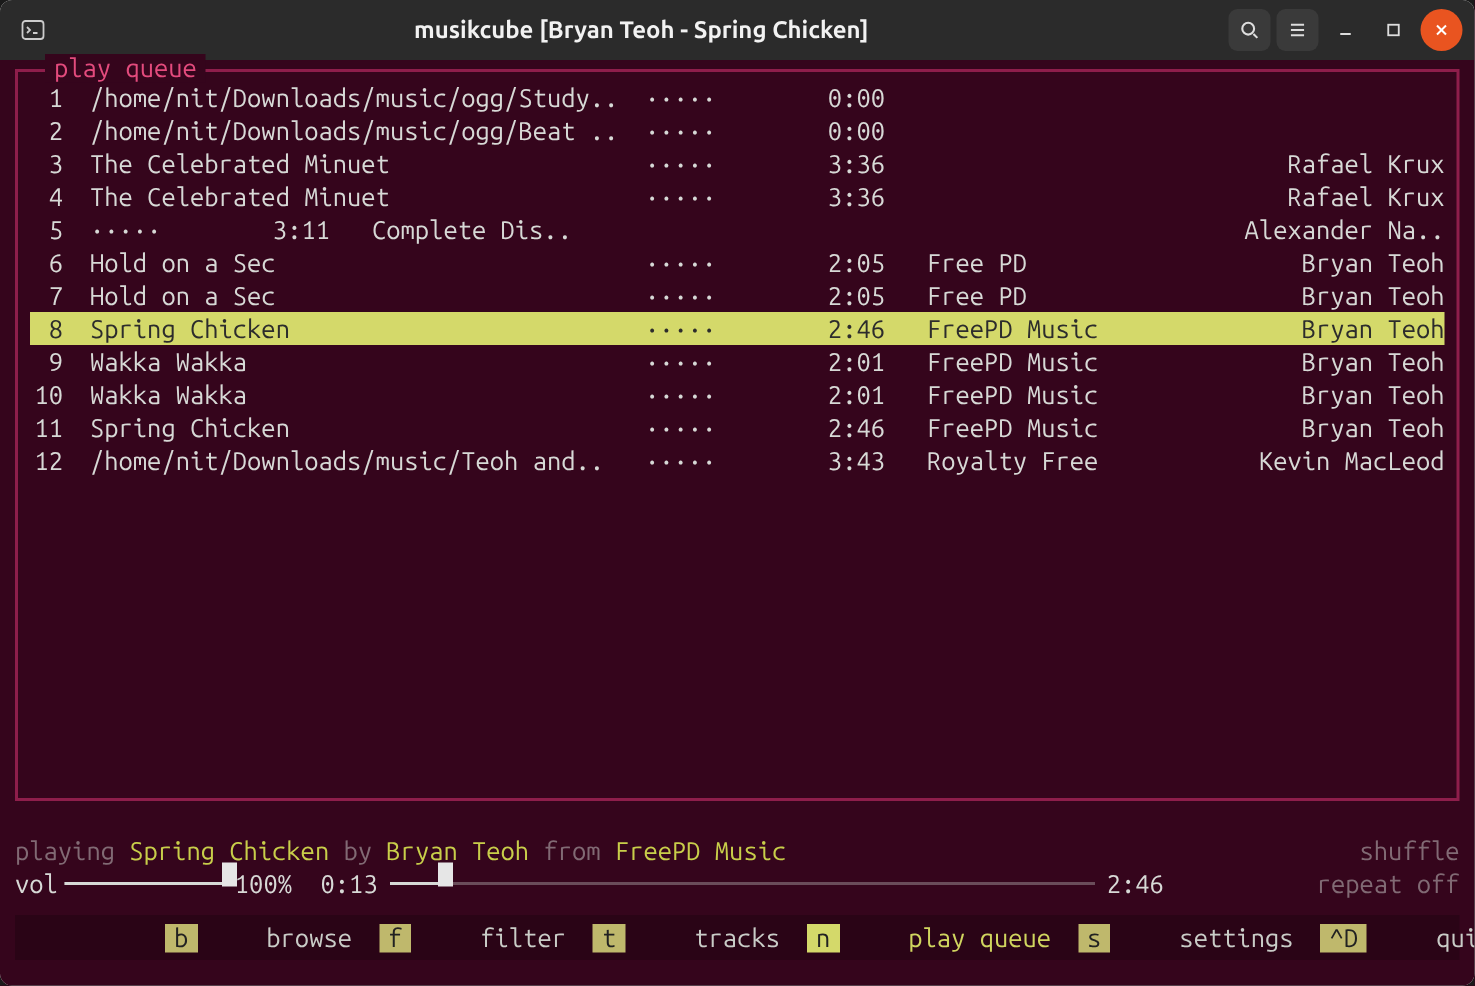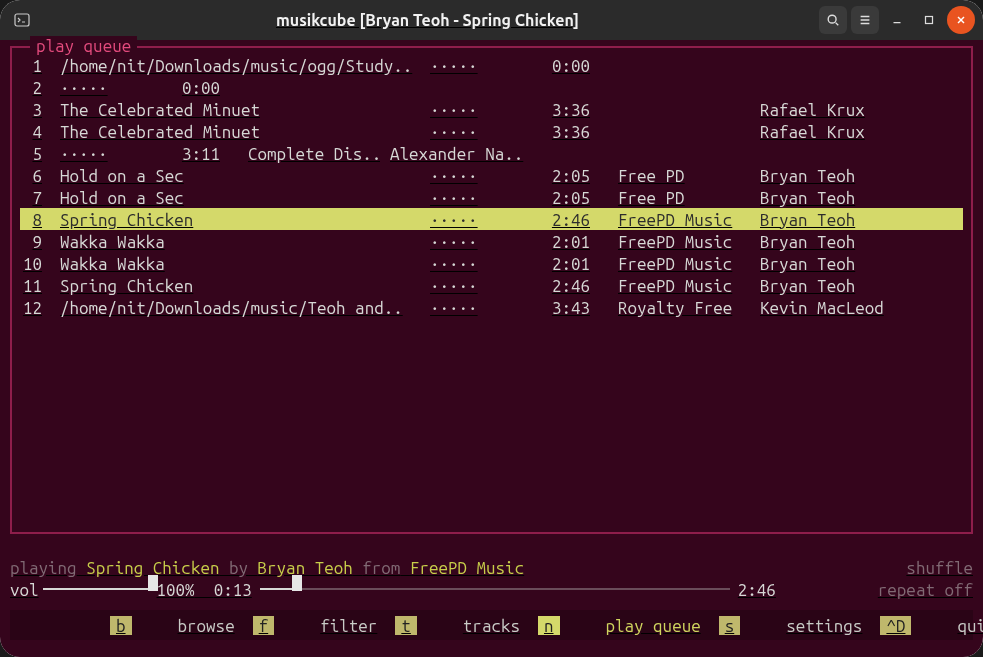--- a/index.html
+++ b/index.html
@@ -8,25 +8,24 @@
   height: 657px;
   background: #1a1a1a;
   font-family: "Ubuntu Mono", "DejaVu Sans Mono", monospace;
   font-size: 17px;
   overflow: hidden;
 }
 .window {
   width: 100%;
   height: 100%;
   background: #ffffff;
-  border-radius: 20px;
+  border-radius: 8px;
   overflow: hidden;
   display: flex;
   flex-direction: column;
-  text-decoration: underline;
 }
 .titlebar {
   background: #2b2b2b;
   height: 40px;
   display: flex;
   align-items: center;
   padding: 0 8px;
   gap: 4px;
 }
 .tb-btn {
@@ -77,21 +76,21 @@
   height: 22px;
   align-items: center;
   white-space: pre;
 }
 .row.selected { background: #d4d96a; color: #2c2c2c; }
 .col-num { width: 40px; text-align: right; padding-right: 18px;}
 .col-title { width: 370px; overflow: hidden; }
 .col-dots { width: 100px; text-align: left; color: inherit;}
 .col-time { width: 60px; text-align: right; }
 .col-album { width: 160px; padding-left: 28px; overflow: hidden;}
-.col-artist { flex: 1; padding-left: 10px; overflow: hidden; text-align: left;}
+.col-artist { flex: 1; padding-left: 10px; overflow: hidden; text-align: right;}
 .status {
   margin-top: 22px;
   display: flex;
   align-items: center;
   height: 22px;
   white-space: pre;
 }
 .dim { color: #816a74; }
 .hl { color: #c8ce4a; }
 .right { margin-left: auto; text-align: right; }
@@ -190,21 +189,21 @@
           <line x1="12" y1="4" x2="4" y2="12" stroke="#fff" stroke-width="1.8"></line>
         </svg>
     </div>
   </div>
 
   <div class="terminal">
     <div class="queue-box">
       <span class="queue-label">play queue</span>
       <div id="queue-rows">
           <div class="row"><span class="col-num">1</span><span class="col-title">/home/nit/Downloads/music/ogg/Study..</span><span class="col-dots">·····</span><span class="col-time">0:00</span><span class="col-album"></span><span class="col-artist"></span></div>
-          <div class="row"><span class="col-num">2</span><span class="col-dots">·····</span><span class="col-time">0:00</span><span class="col-album"></span><span class="col-artist"></span></div>
+          <div class="row"><span class="col-num">2</span><span class="col-title">/home/nit/Downloads/music/ogg/Beat ..</span><span class="col-dots">·····</span><span class="col-time">0:00</span><span class="col-album"></span><span class="col-artist"></span></div>
           <div class="row"><span class="col-num">3</span><span class="col-title">The Celebrated Minuet</span><span class="col-dots">·····</span><span class="col-time">3:36</span><span class="col-album"></span><span class="col-artist">Rafael Krux</span></div>
           <div class="row"><span class="col-num">4</span><span class="col-title">The Celebrated Minuet</span><span class="col-dots">·····</span><span class="col-time">3:36</span><span class="col-album"></span><span class="col-artist">Rafael Krux</span></div>
           <div class="row"><span class="col-num">5</span><span class="col-dots">·····</span><span class="col-time">3:11</span><span class="col-album">Complete Dis..</span><span class="col-artist">Alexander Na..</span></div>
           <div class="row"><span class="col-num">6</span><span class="col-title">Hold on a Sec</span><span class="col-dots">·····</span><span class="col-time">2:05</span><span class="col-album">Free PD</span><span class="col-artist">Bryan Teoh</span></div>
           <div class="row"><span class="col-num">7</span><span class="col-title">Hold on a Sec</span><span class="col-dots">·····</span><span class="col-time">2:05</span><span class="col-album">Free PD</span><span class="col-artist">Bryan Teoh</span></div>
           <div class="row selected"><span class="col-num">8</span><span class="col-title">Spring Chicken</span><span class="col-dots">·····</span><span class="col-time">2:46</span><span class="col-album">FreePD Music</span><span class="col-artist">Bryan Teoh</span></div>
           <div class="row"><span class="col-num">9</span><span class="col-title">Wakka Wakka</span><span class="col-dots">·····</span><span class="col-time">2:01</span><span class="col-album">FreePD Music</span><span class="col-artist">Bryan Teoh</span></div>
           <div class="row"><span class="col-num">10</span><span class="col-title">Wakka Wakka</span><span class="col-dots">·····</span><span class="col-time">2:01</span><span class="col-album">FreePD Music</span><span class="col-artist">Bryan Teoh</span></div>
           <div class="row"><span class="col-num">11</span><span class="col-title">Spring Chicken</span><span class="col-dots">·····</span><span class="col-time">2:46</span><span class="col-album">FreePD Music</span><span class="col-artist">Bryan Teoh</span></div>
           <div class="row"><span class="col-num">12</span><span class="col-title">/home/nit/Downloads/music/Teoh and..</span><span class="col-dots">·····</span><span class="col-time">3:43</span><span class="col-album">Royalty Free</span><span class="col-artist">Kevin MacLeod</span></div>

